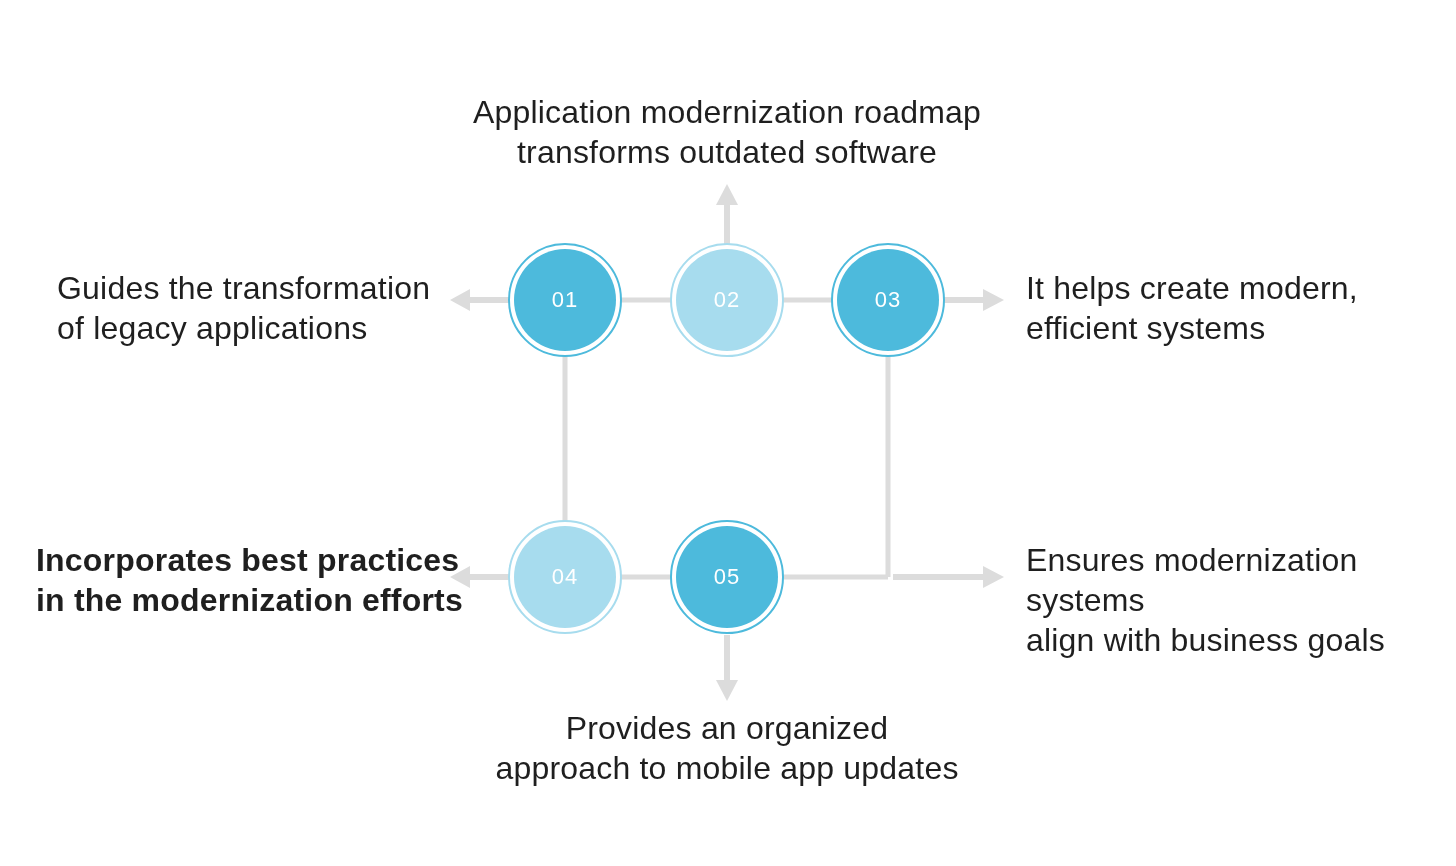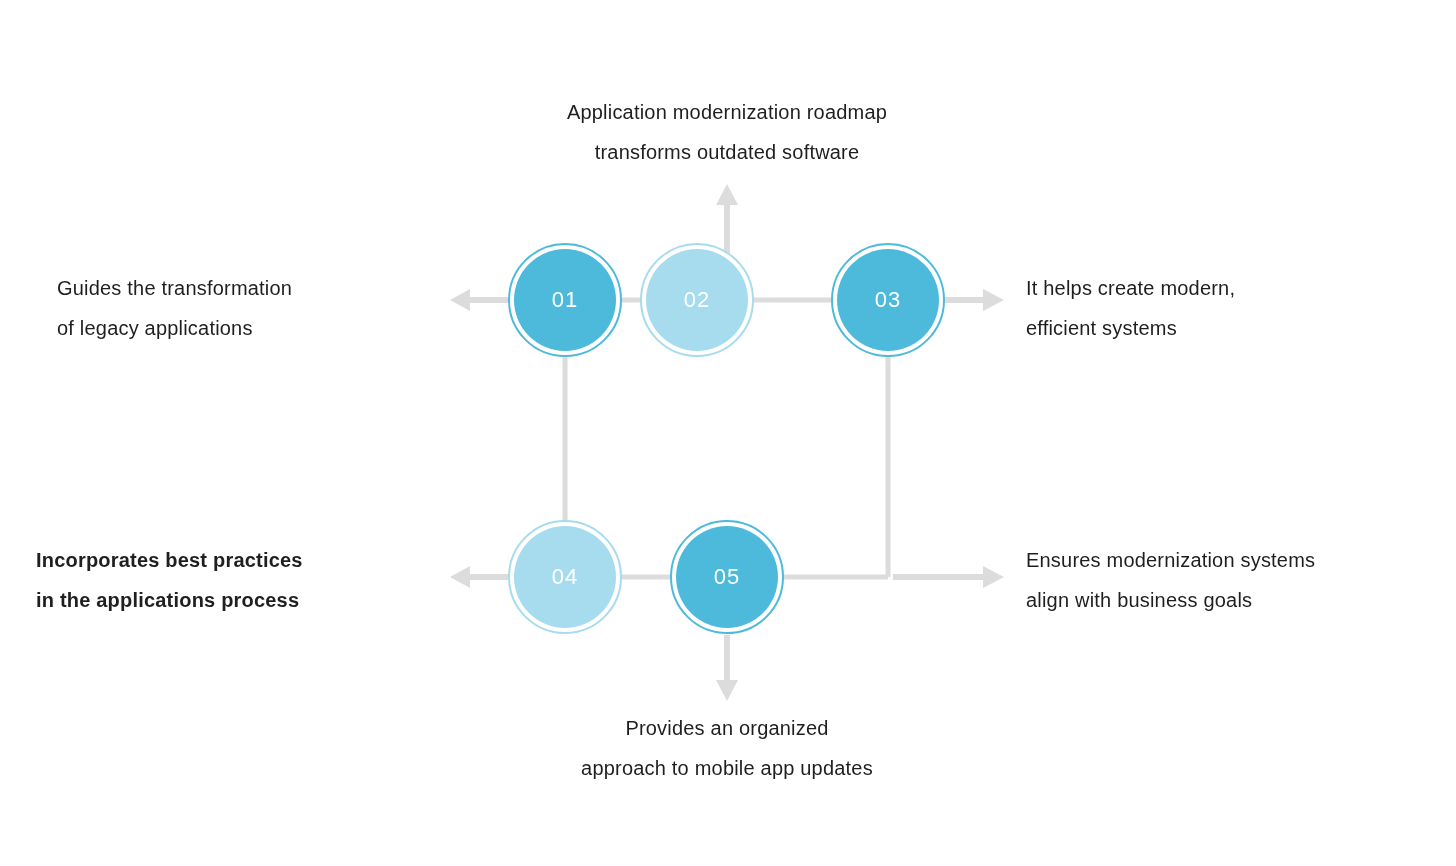--- a/index.html
+++ b/index.html
@@ -15,21 +15,21 @@
   body{font-family:"Liberation Sans","DejaVu Sans",sans-serif;}
   .canvas{
     position:relative;
     width:1456px;height:866px;
     background:#fff;overflow:hidden;
   }
   .lines-layer{position:absolute;left:0;top:0;width:1456px;height:866px;}
   .callout{
     position:absolute;
     color:var(--text);
-    font-size:20px;
+    font-size:32px;
     line-height:40px;
     letter-spacing:0.2px;
   }
   .callout.center{text-align:center;}
   .node{
     position:absolute;
     width:114px;height:114px;
     border-radius:50%;
     background:var(--white);
     border:2.5px solid var(--circle-dark);
@@ -38,21 +38,21 @@
   .node[data-tone="light"]{border-color:var(--circle-light);}
   .node-inner{
     width:100%;height:100%;
     border-radius:50%;
     background:var(--circle-dark);
     display:flex;align-items:center;justify-content:center;
     color:#fff;font-size:22px;font-weight:400;letter-spacing:1px;
   }
   .node[data-tone="light"] .node-inner{background:var(--circle-light);}
   .node-01{left:508px;top:243px;}
-  .node-02{left:640px;top:243px;}
+  .node-02{left:670px;top:243px;}
   .node-03{left:831px;top:243px;}
   .node-04{left:508px;top:520px;}
   .node-05{left:670px;top:520px;}
   .node-06{left:831px;top:520px;}
   .callout-top{left:367px;top:92px;width:720px;}
   .callout-left-top{left:57px;top:268px;width:420px;}
   .callout-right-top{left:1026px;top:268px;width:420px;}
   .callout-left-bottom{left:36px;top:540px;width:440px;font-weight:bold;}
   .callout-right-bottom{left:1026px;top:540px;width:430px;}
   .callout-bottom{left:447px;top:708px;width:560px;}
@@ -133,21 +133,21 @@
   <div class="callout callout-left-top">
     <div>Guides the transformation</div>
     <div>of legacy applications</div>
   </div>
   <div class="callout callout-right-top">
     <div>It helps create modern,</div>
     <div>efficient systems</div>
   </div>
   <div class="callout callout-left-bottom">
     <div>Incorporates best practices</div>
-    <div>in the applications process</div>
+    <div>in the modernization efforts</div>
   </div>
   <div class="callout callout-right-bottom">
     <div>Ensures modernization systems</div>
     <div>align with business goals</div>
   </div>
   <div class="callout center callout-bottom">
     <div>Provides an organized</div>
     <div>approach to mobile app updates</div>
   </div>
 

